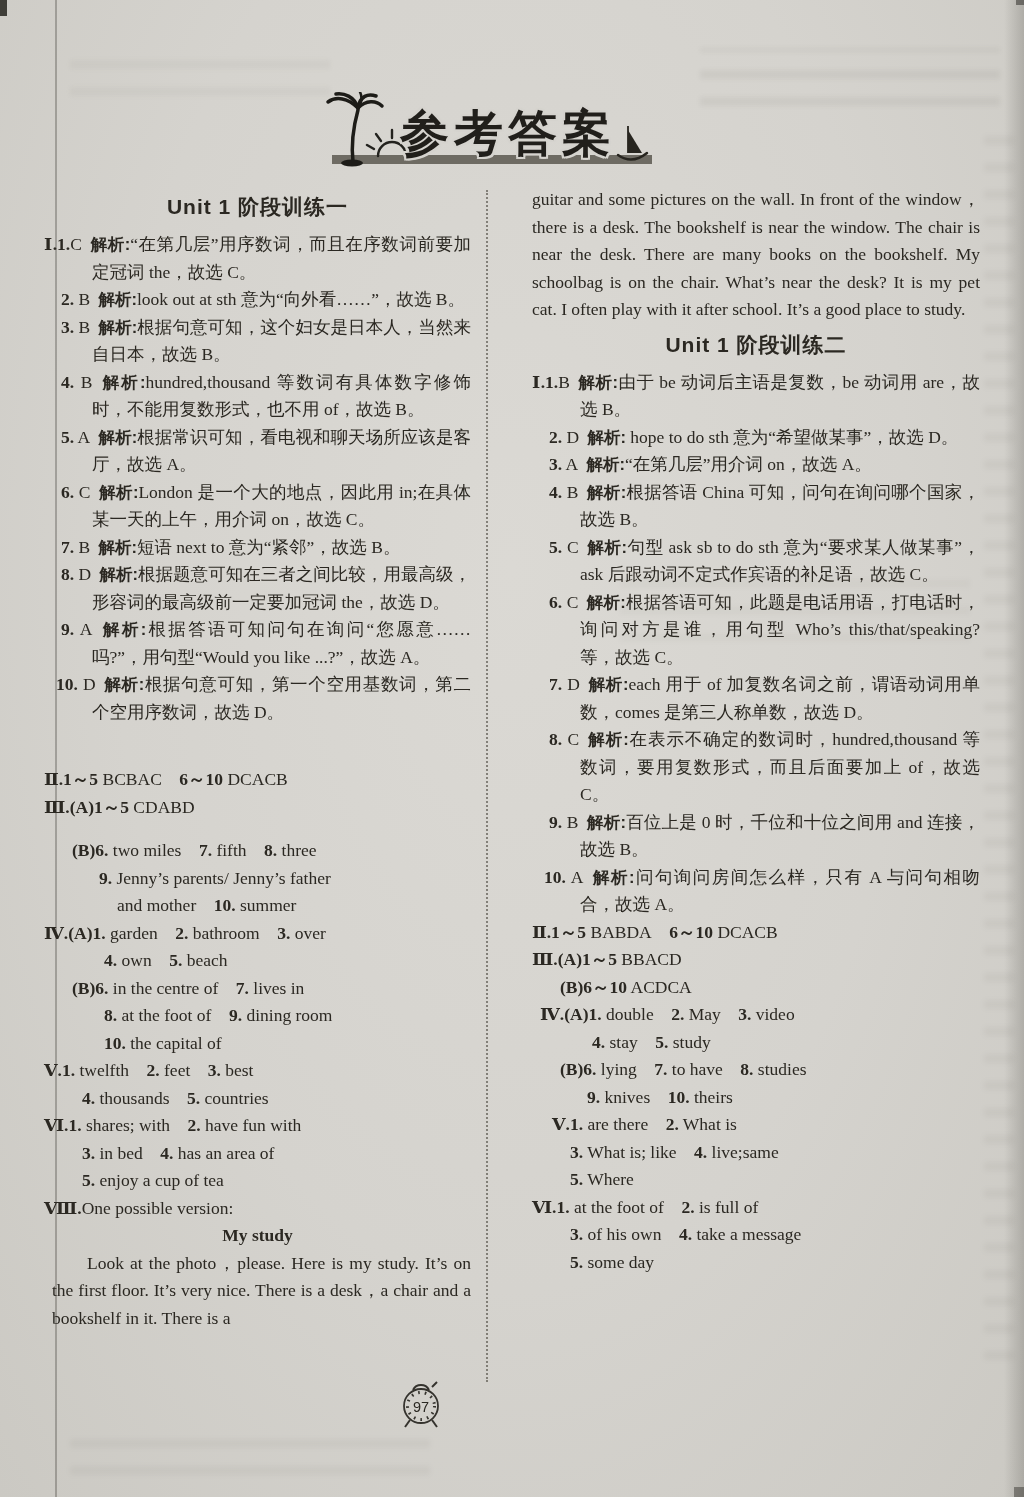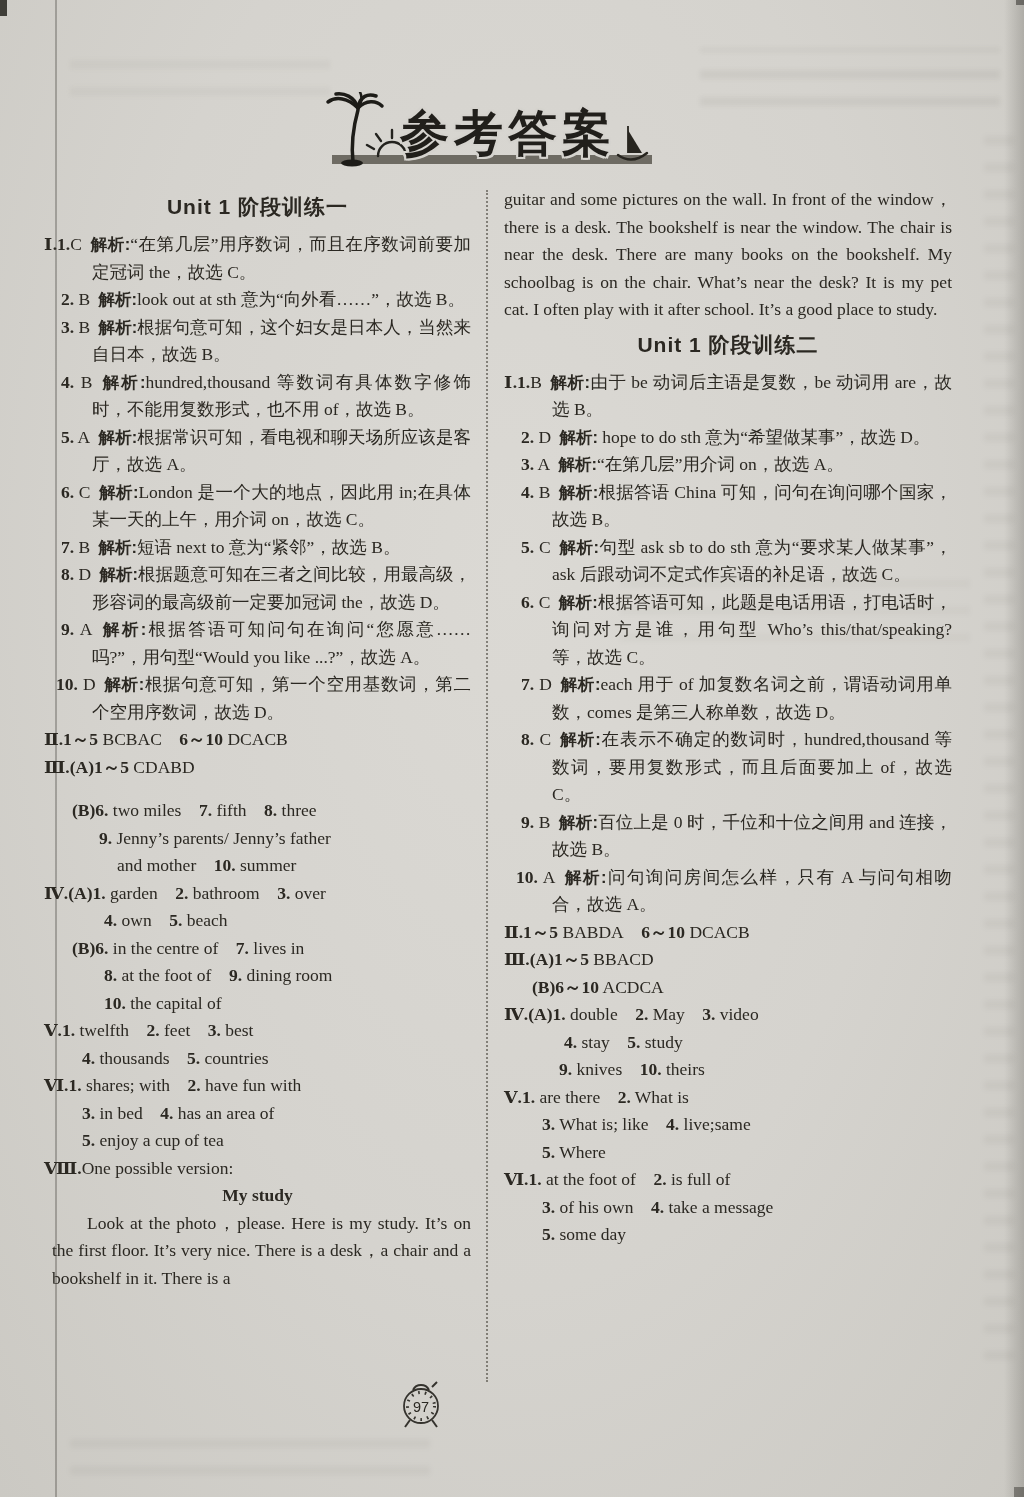--- a/index.html
+++ b/index.html
@@ -12,21 +12,21 @@
     background:linear-gradient(to right, rgba(0,0,0,0), rgba(60,58,52,.22));}
   .divider{position:absolute;left:486px;top:190px;height:1192px;border-left:2px dotted rgba(60,57,48,.55);}
   .hdr-svg{position:absolute;left:322px;top:92px;}
   .hdr-title{position:absolute;left:400px;top:103px;width:230px;
     font-family:"Liberation Sans","DejaVu Sans",sans-serif;font-size:49px;line-height:60px;
     font-weight:900;letter-spacing:5px;color:#211f1b;white-space:nowrap;
     text-shadow:2px 0 0 #d5d3ce,-2px 0 0 #d5d3ce,0 2px 0 #d5d3ce,0 -2px 0 #d5d3ce,
       2px 2px 0 #d5d3ce,-2px -2px 0 #d5d3ce,2px -2px 0 #d5d3ce,-2px 2px 0 #d5d3ce;}
   .col{position:absolute;top:186px;}
   .col-left{left:44px;width:427px;}
-  .col-right{left:504px;width:448px;}
+  .col-right{left:532px;width:448px;}
   .line{margin:0;text-align:justify;}
   .para{margin:0;text-align:justify;}
   .ind{text-indent:2em;margin-left:8px;}
   .center-b{font-weight:700;text-align:center;margin:0;}
   .sec-h{font-family:"Liberation Sans","DejaVu Sans",sans-serif;font-size:21px;line-height:30px;
     font-weight:700;text-align:center;letter-spacing:1px;margin:6px 0 9px;}
   .b{font-weight:700;}
   .h{font-weight:700;font-family:"Liberation Sans","DejaVu Sans",sans-serif;font-size:16.5px;}
   .n{}
   .clock{position:absolute;left:396px;top:1376px;}
@@ -88,21 +88,21 @@
       <p class="line" style="padding-left: 48px; text-indent: -48px;"><span class="b">Ⅰ.1.</span><span class="n">C</span><span class="h"> 解析:</span><span class="n">“在第几层”用序数词，而且在序数词前要加定冠词 the，故选 C。</span></p>
       <p class="line" style="padding-left: 48px; text-indent: -31px;"><span class="b">2.</span><span class="n"> B</span><span class="h"> 解析:</span><span class="n">look out at sth 意为“向外看……”，故选 B。</span></p>
       <p class="line" style="padding-left: 48px; text-indent: -31px;"><span class="b">3.</span><span class="n"> B</span><span class="h"> 解析:</span><span class="n">根据句意可知，这个妇女是日本人，当然来自日本，故选 B。</span></p>
       <p class="line" style="padding-left: 48px; text-indent: -31px;"><span class="b">4.</span><span class="n"> B</span><span class="h"> 解析:</span><span class="n">hundred,thousand 等数词有具体数字修饰时，不能用复数形式，也不用 of，故选 B。</span></p>
       <p class="line" style="padding-left: 48px; text-indent: -31px;"><span class="b">5.</span><span class="n"> A</span><span class="h"> 解析:</span><span class="n">根据常识可知，看电视和聊天场所应该是客厅，故选 A。</span></p>
       <p class="line" style="padding-left: 48px; text-indent: -31px;"><span class="b">6.</span><span class="n"> C</span><span class="h"> 解析:</span><span class="n">London 是一个大的地点，因此用 in;在具体某一天的上午，用介词 on，故选 C。</span></p>
       <p class="line" style="padding-left: 48px; text-indent: -31px;"><span class="b">7.</span><span class="n"> B</span><span class="h"> 解析:</span><span class="n">短语 next to 意为“紧邻”，故选 B。</span></p>
       <p class="line" style="padding-left: 48px; text-indent: -31px;"><span class="b">8.</span><span class="n"> D</span><span class="h"> 解析:</span><span class="n">根据题意可知在三者之间比较，用最高级，形容词的最高级前一定要加冠词 the，故选 D。</span></p>
       <p class="line" style="padding-left: 48px; text-indent: -31px;"><span class="b">9.</span><span class="n"> A</span><span class="h"> 解析:</span><span class="n">根据答语可知问句在询问“您愿意……吗?”，用句型“Would you like ...?”，故选 A。</span></p>
       <p class="line" style="padding-left: 48px; text-indent: -36px;"><span class="b">10.</span><span class="n"> D</span><span class="h"> 解析:</span><span class="n">根据句意可知，第一个空用基数词，第二个空用序数词，故选 D。</span></p>
-      <p class="line" style="padding-left: 0px; text-indent: 0px;"><span class="b">Ⅱ.1～5</span><span class="n"> BCBAC</span><span class="b"> 6～10</span><span class="n"> DCACB</span></p>
+      <p class="line" style="padding-left: 0px; text-indent: 0px; margin-top: 40px;"><span class="b">Ⅱ.1～5</span><span class="n"> BCBAC</span><span class="b"> 6～10</span><span class="n"> DCACB</span></p>
       <p class="line" style="padding-left: 0px; text-indent: 0px;"><span class="b">Ⅲ.(A)1～5</span><span class="n"> CDABD</span></p>
       <p class="line" style="padding-left: 28px; text-indent: 0px; margin-top: 16px;"><span class="b">(B)6.</span><span class="n"> two miles</span><span class="b"> 7.</span><span class="n"> fifth</span><span class="b"> 8.</span><span class="n"> three</span></p>
       <p class="line" style="padding-left: 55px; text-indent: 0px;"><span class="b">9.</span><span class="n"> Jenny’s parents/ Jenny’s father</span></p>
       <p class="line" style="padding-left: 73px; text-indent: 0px;"><span class="n">and mother</span><span class="b"> 10.</span><span class="n"> summer</span></p>
       <p class="line" style="padding-left: 0px; text-indent: 0px;"><span class="b">Ⅳ.(A)1.</span><span class="n"> garden</span><span class="b"> 2.</span><span class="n"> bathroom</span><span class="b"> 3.</span><span class="n"> over</span></p>
       <p class="line" style="padding-left: 60px; text-indent: 0px;"><span class="b">4.</span><span class="n"> own</span><span class="b"> 5.</span><span class="n"> beach</span></p>
       <p class="line" style="padding-left: 28px; text-indent: 0px;"><span class="b">(B)6.</span><span class="n"> in the centre of</span><span class="b"> 7.</span><span class="n"> lives in</span></p>
       <p class="line" style="padding-left: 60px; text-indent: 0px;"><span class="b">8.</span><span class="n"> at the foot of</span><span class="b"> 9.</span><span class="n"> dining room</span></p>
       <p class="line" style="padding-left: 60px; text-indent: 0px;"><span class="b">10.</span><span class="n"> the capital of</span></p>
       <p class="line" style="padding-left: 0px; text-indent: 0px;"><span class="b">Ⅴ.1.</span><span class="n"> twelfth</span><span class="b"> 2.</span><span class="n"> feet</span><span class="b"> 3.</span><span class="n"> best</span></p>
@@ -123,24 +123,25 @@
       <p class="line" style="padding-left: 48px; text-indent: -31px;"><span class="b">4.</span><span class="n"> B</span><span class="h"> 解析:</span><span class="n">根据答语 China 可知，问句在询问哪个国家，故选 B。</span></p>
       <p class="line" style="padding-left: 48px; text-indent: -31px;"><span class="b">5.</span><span class="n"> C</span><span class="h"> 解析:</span><span class="n">句型 ask sb to do sth 意为“要求某人做某事”，ask 后跟动词不定式作宾语的补足语，故选 C。</span></p>
       <p class="line" style="padding-left: 48px; text-indent: -31px;"><span class="b">6.</span><span class="n"> C</span><span class="h"> 解析:</span><span class="n">根据答语可知，此题是电话用语，打电话时，询问对方是谁，用句型 Who’s this/that/speaking? 等，故选 C。</span></p>
       <p class="line" style="padding-left: 48px; text-indent: -31px;"><span class="b">7.</span><span class="n"> D</span><span class="h"> 解析:</span><span class="n">each 用于 of 加复数名词之前，谓语动词用单数，comes 是第三人称单数，故选 D。</span></p>
       <p class="line" style="padding-left: 48px; text-indent: -31px;"><span class="b">8.</span><span class="n"> C</span><span class="h"> 解析:</span><span class="n">在表示不确定的数词时，hundred,thousand 等数词，要用复数形式，而且后面要加上 of，故选 C。</span></p>
       <p class="line" style="padding-left: 48px; text-indent: -31px;"><span class="b">9.</span><span class="n"> B</span><span class="h"> 解析:</span><span class="n">百位上是 0 时，千位和十位之间用 and 连接，故选 B。</span></p>
       <p class="line" style="padding-left: 48px; text-indent: -36px;"><span class="b">10.</span><span class="n"> A</span><span class="h"> 解析:</span><span class="n">问句询问房间怎么样，只有 A 与问句相吻合，故选 A。</span></p>
       <p class="line" style="padding-left: 0px; text-indent: 0px;"><span class="b">Ⅱ.1～5</span><span class="n"> BABDA</span><span class="b"> 6～10</span><span class="n"> DCACB</span></p>
       <p class="line" style="padding-left: 0px; text-indent: 0px;"><span class="b">Ⅲ.(A)1～5</span><span class="n"> BBACD</span></p>
       <p class="line" style="padding-left: 28px; text-indent: 0px;"><span class="b">(B)6～10</span><span class="n"> ACDCA</span></p>
-      <p class="line" style="padding-left: 0px; text-indent: 0px;"><span class="b">Ⅳ.(A)1.</span><span class="n"> double</span><span class="b"> 2.</span><span class="n"> May</span><span class="b"> 3.</span><span class="n"> video</span></p>
+      <p class="line" style="padding-left: 0px; text-indent: 0px; margin-left: 8px;"><span class="b">Ⅳ.(A)1.</span><span class="n"> double</span><span class="b"> 2.</span><span class="n"> May</span><span class="b"> 3.</span><span class="n"> video</span></p>
       <p class="line" style="padding-left: 60px; text-indent: 0px;"><span class="b">4.</span><span class="n"> stay</span><span class="b"> 5.</span><span class="n"> study</span></p>
+      <p class="line" style="padding-left: 28px; text-indent: 0px;"><span class="b">(B)6.</span><span class="n"> lying</span><span class="b"> 7.</span><span class="n"> to have</span><span class="b"> 8.</span><span class="n"> studies</span></p>
       <p class="line" style="padding-left: 55px; text-indent: 0px;"><span class="b">9.</span><span class="n"> knives</span><span class="b"> 10.</span><span class="n"> theirs</span></p>
-      <p class="line" style="padding-left: 0px; text-indent: 0px;"><span class="b">Ⅴ.1.</span><span class="n"> are there</span><span class="b"> 2.</span><span class="n"> What is</span></p>
+      <p class="line" style="padding-left: 0px; text-indent: 0px; margin-left: 20px;"><span class="b">Ⅴ.1.</span><span class="n"> are there</span><span class="b"> 2.</span><span class="n"> What is</span></p>
       <p class="line" style="padding-left: 38px; text-indent: 0px;"><span class="b">3.</span><span class="n"> What is; like</span><span class="b"> 4.</span><span class="n"> live;same</span></p>
       <p class="line" style="padding-left: 38px; text-indent: 0px;"><span class="b">5.</span><span class="n"> Where</span></p>
       <p class="line" style="padding-left: 0px; text-indent: 0px;"><span class="b">Ⅵ.1.</span><span class="n"> at the foot of</span><span class="b"> 2.</span><span class="n"> is full of</span></p>
       <p class="line" style="padding-left: 38px; text-indent: 0px;"><span class="b">3.</span><span class="n"> of his own</span><span class="b"> 4.</span><span class="n"> take a message</span></p>
       <p class="line" style="padding-left: 38px; text-indent: 0px;"><span class="b">5.</span><span class="n"> some day</span></p>
     </div>
 
   <svg class="clock" width="52" height="56" viewBox="0 0 52 56">
     <g stroke="#35332e" fill="none">
       <path d="M17,14 A9,9 0 0 1 33,14" stroke-width="2"></path>

